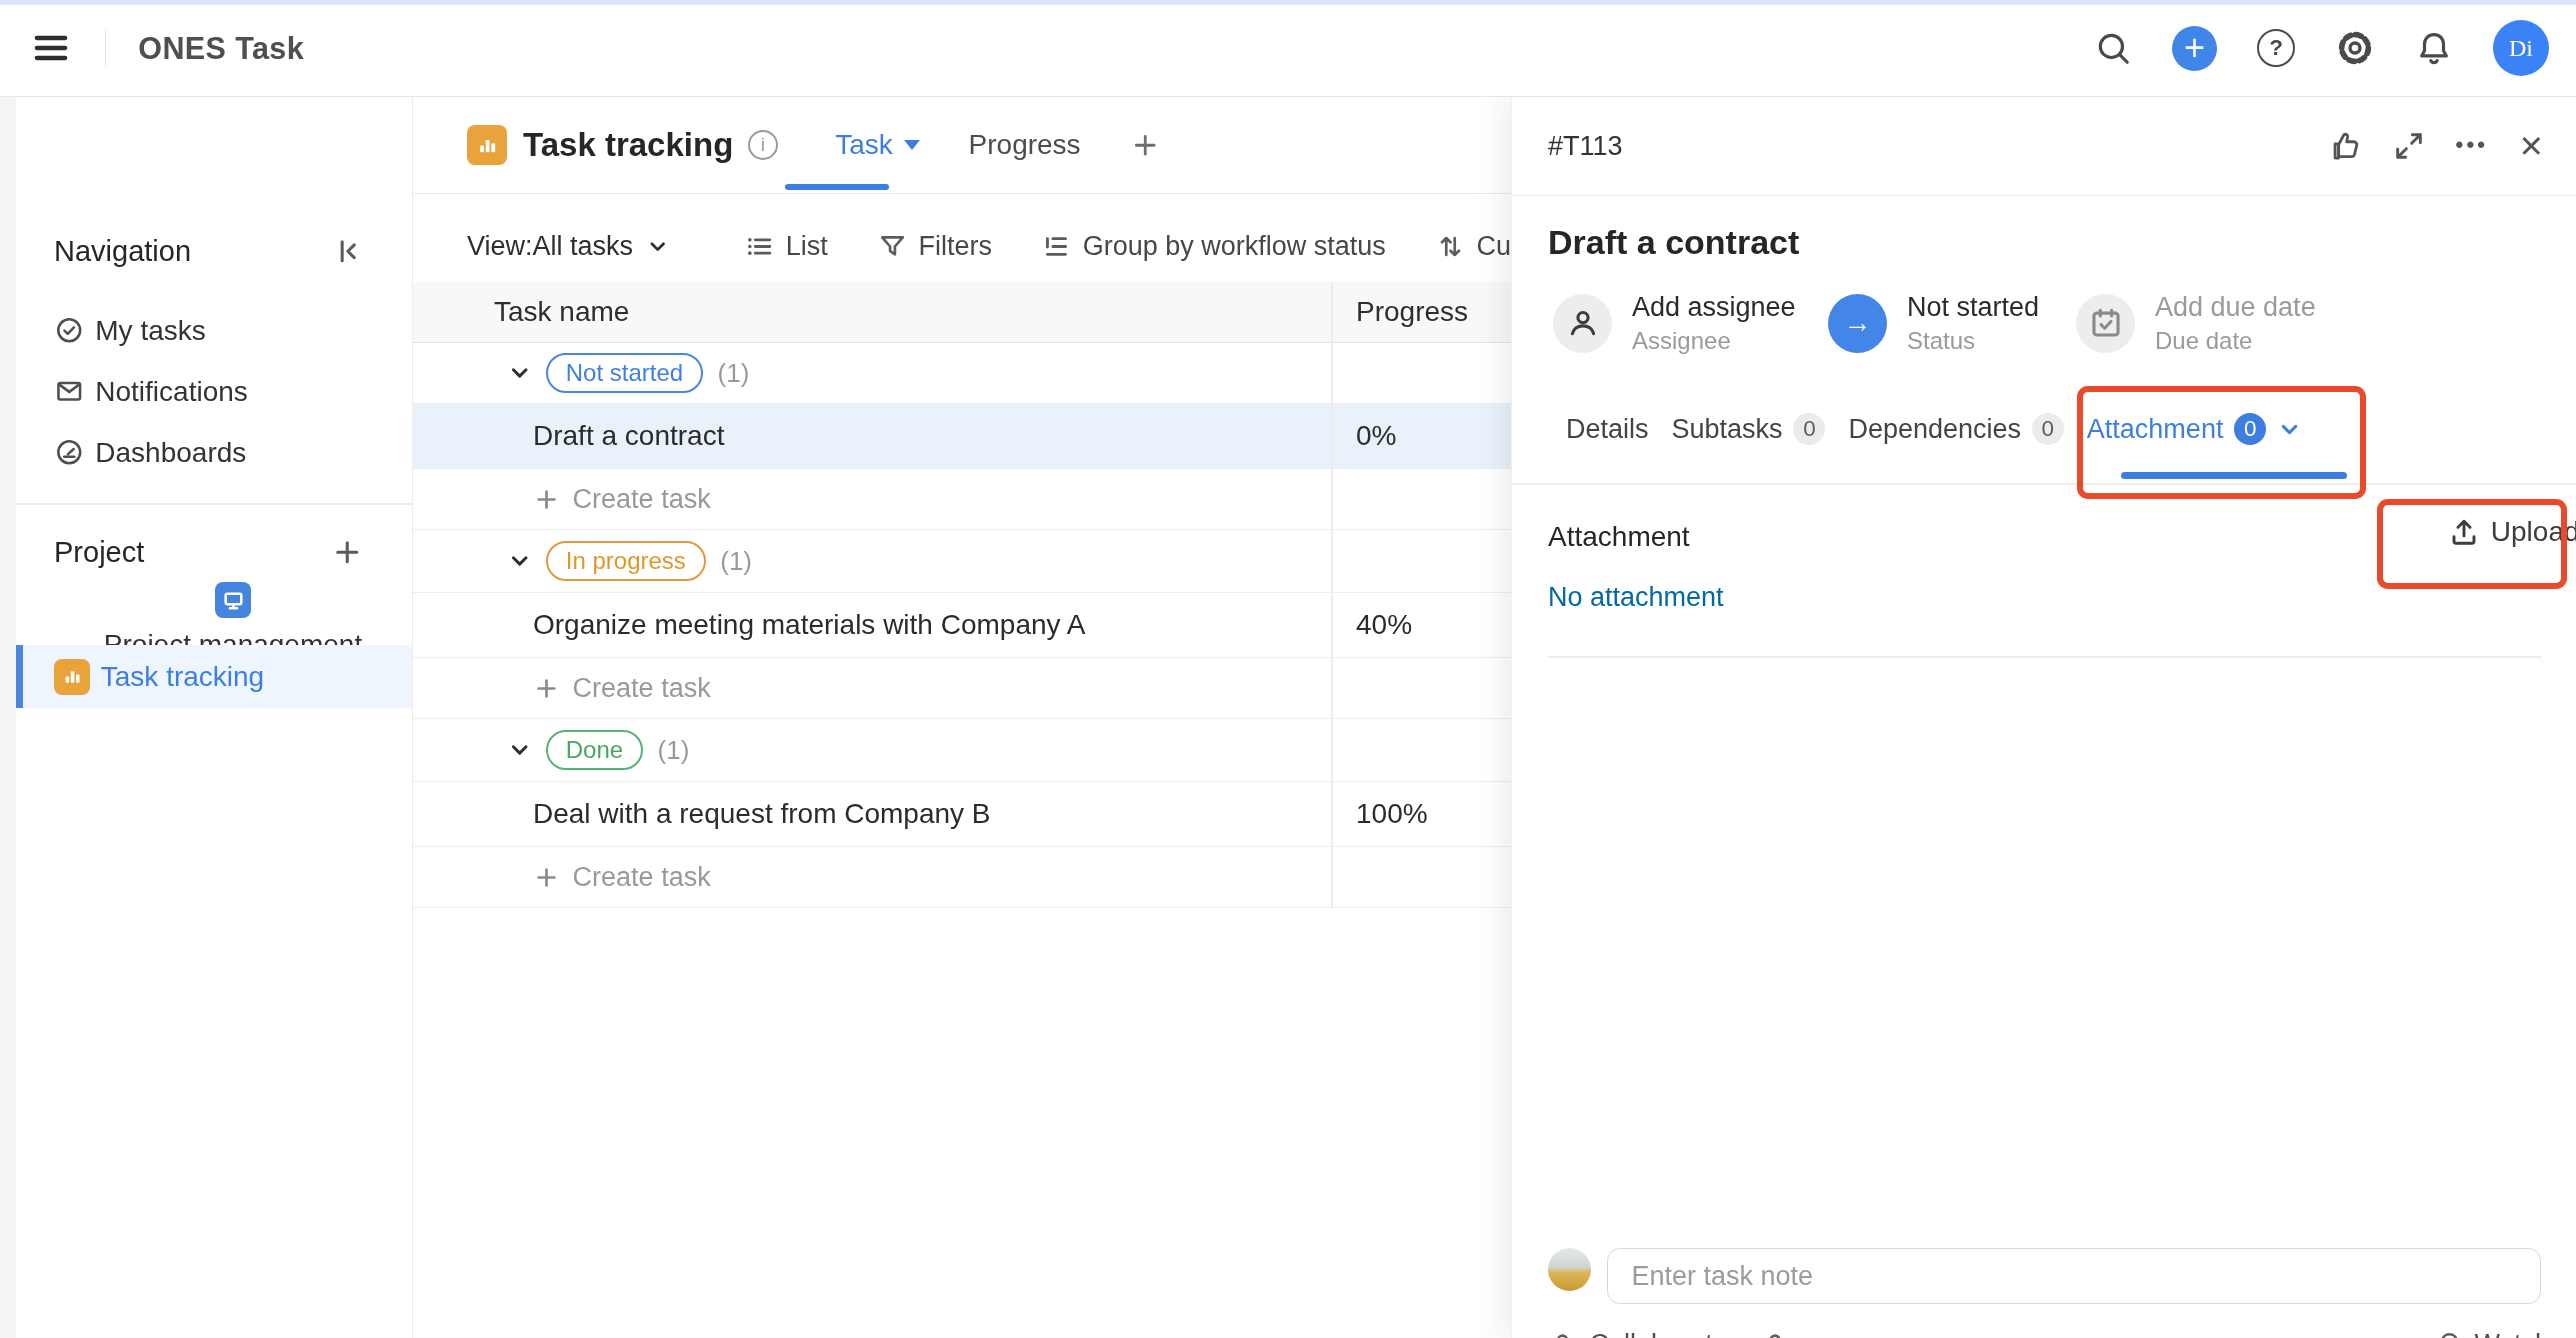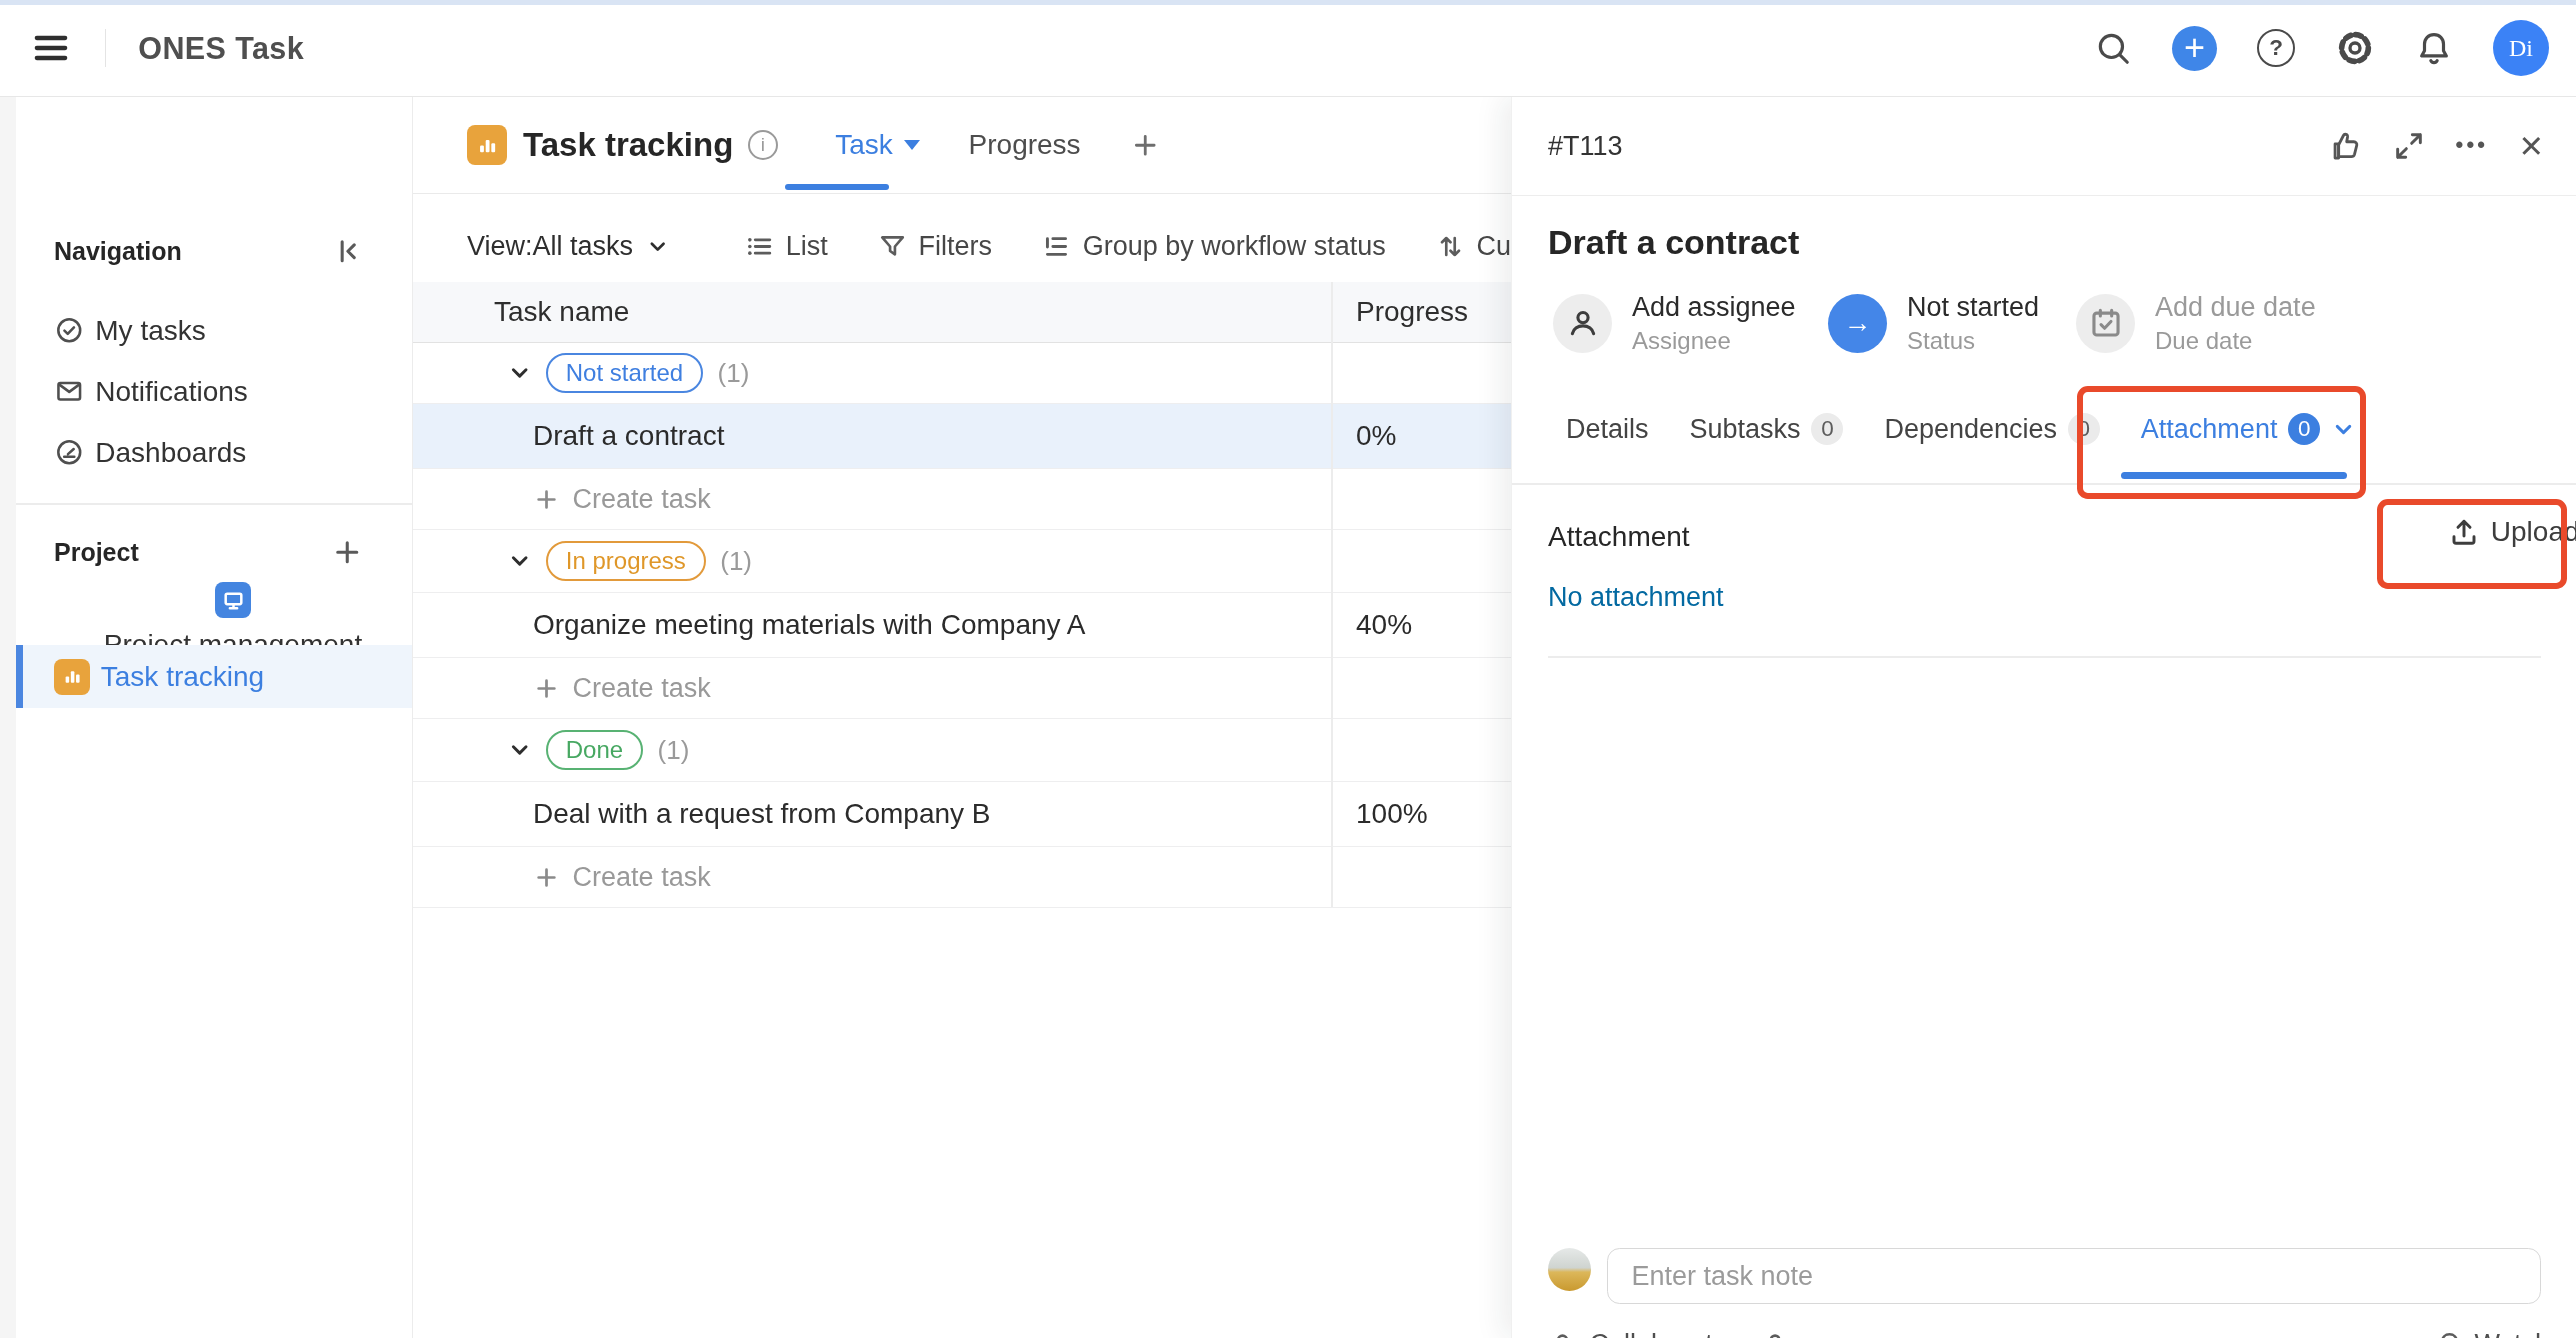--- a/index.html
+++ b/index.html
@@ -19,21 +19,21 @@
   .help-circle { width:38px; height:38px; border-radius:50%; border:2.7px solid #4a4a4a; color:#4a4a4a;
                  display:flex; align-items:center; justify-content:center; font-size:22.5px; font-weight:700; }
   .avatar { width:56px; height:56px; border-radius:50%; background:#3b82f6; color:#fff; display:flex;
             align-items:center; justify-content:center; font-size:24px; font-weight:500;font-family:Liberation Serif, serif; }
 
   
   .side-gutter { position:absolute; left:0; top:97px; width:16px; height:1241px; background:#f5f5f5; }
   .sidebar { position:absolute; left:16px; top:97px; width:397px; height:1241px; background:#fff;
              border-right:1.8px solid #ececec; }
   .side-header { position:absolute; left:0; width:100%; display:flex; align-items:center; padding:0 50px 0 38px; }
-  .side-header .hd { font-size:25px; font-weight:700; color:#262626; }
+  .side-header .hd { font-size:29px; font-weight:400; color:#262626; }
   .side-header .hd-ic { margin-left:auto; color:#5a5a5a; }
   .nav-header { top:126px; height:57px; }
   .proj-header { top:426px; height:59px; }
   .side-item { position:absolute; left:0; width:100%; display:flex; align-items:center; gap:10.8px;
                padding-left:38px; font-size:28px; color:#333; cursor:default; }
   .side-item .gly { color:#4f4f4f; }
   .it-mytasks { top:203px; height:61px; }
   .it-notif   { top:264px; height:61px; }
   .it-dash    { top:325px; height:61px; }
   .side-divider { position:absolute; left:0; width:100%; height:1.8px; background:#ececec; }
@@ -96,21 +96,21 @@
   .p-title { position:absolute; left:36px; top:126px; font-size:34px; font-weight:600; color:#262626; }
   .meta { position:absolute; top:192px; display:flex; align-items:center; gap:20px; }
   .meta-c1 { left:41px; } .meta-c2 { left:316px; } .meta-c3 { left:564px; }
   .meta-circle { width:59px; height:59px; border-radius:50%; background:#ededed; color:#3d3d3d;
                  display:flex; align-items:center; justify-content:center; flex:none; }
   .meta-circle.blue { background:#4486e8; color:#fff; font-size:28px; }
   .meta-circle.gray-ic { color:#8a8a8a; }
   .meta-t { font-size:27px; color:#2b2b2b; line-height:1.35; }
   .meta-t.muted { color:#9a9a9a; }
   .meta-s { font-size:24px; color:#9a9a9a; line-height:1.35; }
-  .p-tabs { position:absolute; left:54px; top:316px; display:flex; align-items:center; gap:41px;
+  .p-tabs { position:absolute; left:54px; top:316px; display:flex; align-items:center; gap:23px;
             font-size:27px; color:#444; }
   .p-tab { display:flex; align-items:center; gap:10.8px; }
   .badge { width:32px; height:32px; border-radius:50%; background:#ebebeb; color:#5c5c5c; font-size:22.5px;
            display:flex; align-items:center; justify-content:center; }
   .p-tab-active { color:#3c7fe0; }
   .p-tab-active .badge { background:#3c7fe0; color:#fff; }
   .p-tab-underline { position:absolute; left:609px; top:375px; width:226px; height:7.2px; border-radius:3.6px; background:#3c7fe0; }
   .p-tabs-divider { position:absolute; left:0; top:386px; width:100%; height:1.8px; background:#ececec; }
   .att-label { position:absolute; left:36px; top:424px; font-size:28px; font-weight:500; color:#262626; }
   .upload-btn { position:absolute; left:936px; top:419px; display:flex; align-items:center; gap:10.8px;

